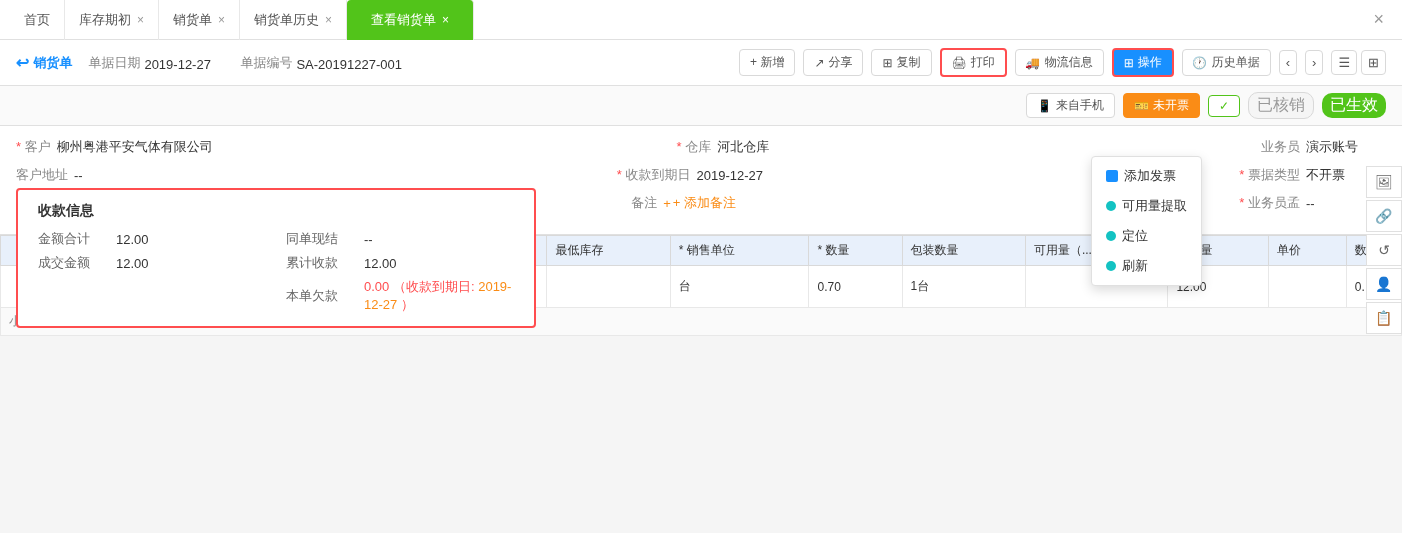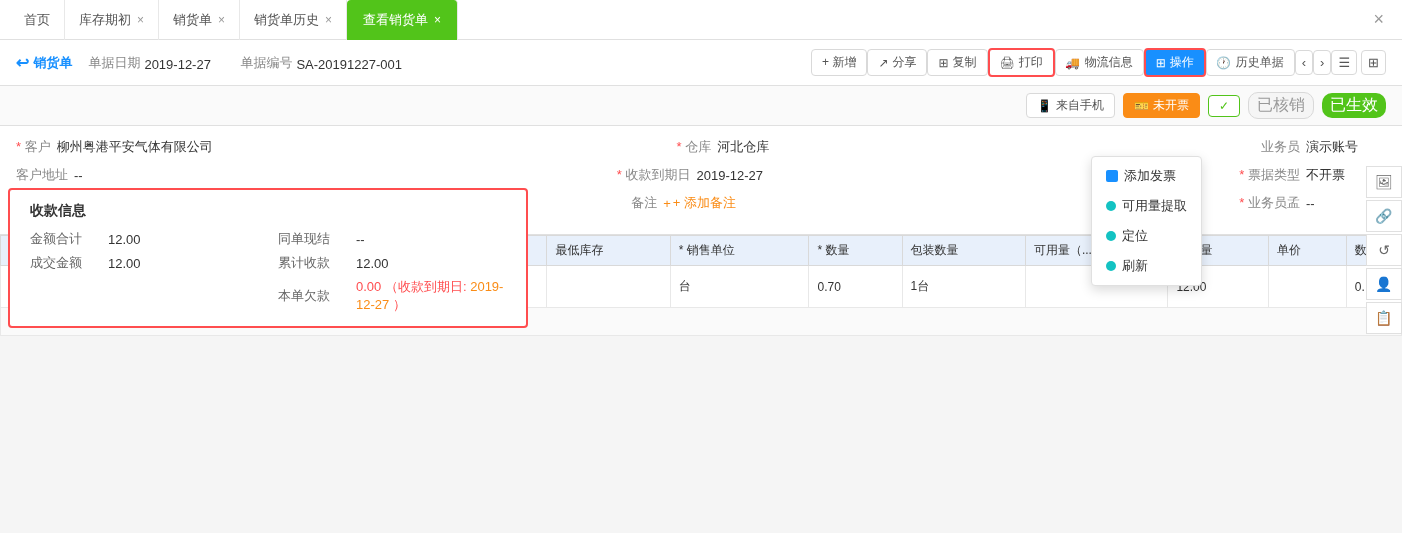--- a/index.html
+++ b/index.html
@@ -7,33 +7,33 @@
 
     
     .tab-bar {
       display: flex; align-items: center; background: #fff; border-bottom: 1px solid #e0e0e0;
       padding: 0 10px; height: 40px; position: relative;
     }
     .tab-item {
       display: flex; align-items: center; padding: 0 14px; height: 40px; cursor: pointer;
       border-right: 1px solid #e8e8e8; font-size: 13px; color: #555; white-space: nowrap;
     }
-    .tab-item.green { background: #52c41a; color: #fff; border-radius: 4px 4px 0 0; padding: 0 16px; }
+    .tab-item.green { background: #52c41a; color: #fff; border-radius: 4px 4px 0 0; padding: 0 24px; }
     .tab-close { margin-left: 6px; font-size: 12px; color: #999; cursor: pointer; }
     .tab-bar-close { margin-left: auto; font-size: 18px; color: #999; cursor: pointer; padding: 0 8px; }
 
     
     .doc-header {
       display: flex; align-items: center; background: #fff; padding: 8px 16px;
       border-bottom: 1px solid #e0e0e0; gap: 16px;
     }
     .doc-title { display: flex; align-items: center; color: #1890ff; font-size: 13px; font-weight: bold; gap: 4px; }
     .doc-meta { display: flex; align-items: center; gap: 16px; font-size: 13px; color: #555; }
     .doc-meta-item { display: flex; align-items: flex-end; gap: 4px; }
-    .doc-actions { margin-left: auto; display: flex; align-items: center; gap: 0; }
+    .doc-actions { margin-left: auto; display: flex; align-items: center; gap: 8px; }
     .action-btn {
       display: flex; align-items: center; gap: 4px; padding: 4px 10px; border: 1px solid #d9d9d9;
       border-radius: 4px; cursor: pointer; font-size: 12px; color: #555; background: #fff;
       white-space: nowrap;
     }
     .action-btn.active-op { background: #1890ff; color: #fff; border-color: #1890ff; }
     .nav-arrow { padding: 4px 6px; cursor: pointer; color: #555; border: 1px solid #d9d9d9; border-radius: 4px; background: #fff; }
     .view-icons { display: flex; gap: 4px; }
     .view-icon { padding: 4px 6px; cursor: pointer; color: #555; border: 1px solid #d9d9d9; border-radius: 4px; background: #fff; }
 
@@ -66,21 +66,21 @@
     .table-container { background: #fff; overflow-x: auto; }
     table { width: 100%; border-collapse: collapse; font-size: 12px; }
     th { background: #e8f0fb; padding: 6px 8px; text-align: left; border: 1px solid #d9d9d9; font-weight: normal; color: #333; white-space: nowrap; }
     td { padding: 5px 8px; border: 1px solid #e8e8e8; color: #333; white-space: nowrap; }
     tr.subtotal td { background: #fafafa; color: #888; }
     .settings-col { text-align: center; }
     .product-img { width: 28px; height: 28px; background: #fa8c16; display: inline-block; border-radius: 2px; }
 
     
     .bottom-info {
-      position: absolute; bottom: 0; left: 0; width: 520px;
+      position: absolute; bottom: 0; left: 8px; width: 520px;
       background: #fff; border: 2px solid #ff4d4f; border-radius: 4px;
       padding: 12px 20px; margin: 8px;
     }
     .info-title { font-weight: bold; font-size: 14px; margin-bottom: 10px; }
     .info-grid { display: grid; grid-template-columns: 1fr 1fr; gap: 6px 20px; }
     .info-row { display: flex; align-items: center; gap: 8px; }
     .info-label { color: #666; font-size: 13px; min-width: 70px; }
     .info-val { color: #333; font-size: 13px; }
     .info-val.red { color: #ff4d4f; }
 

